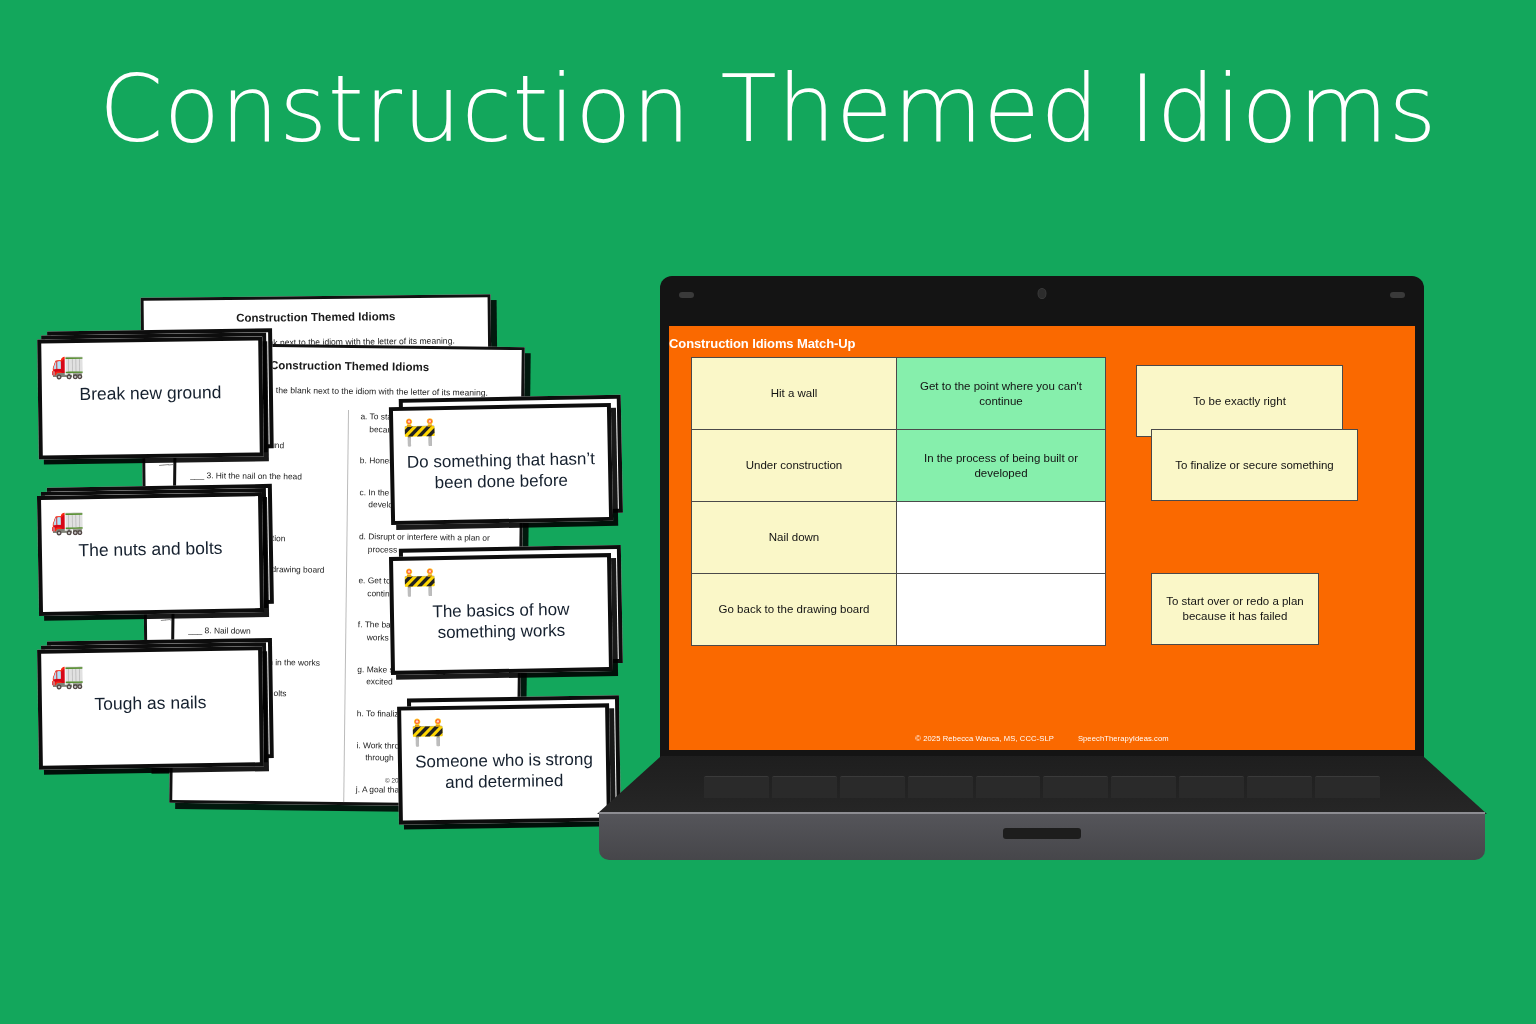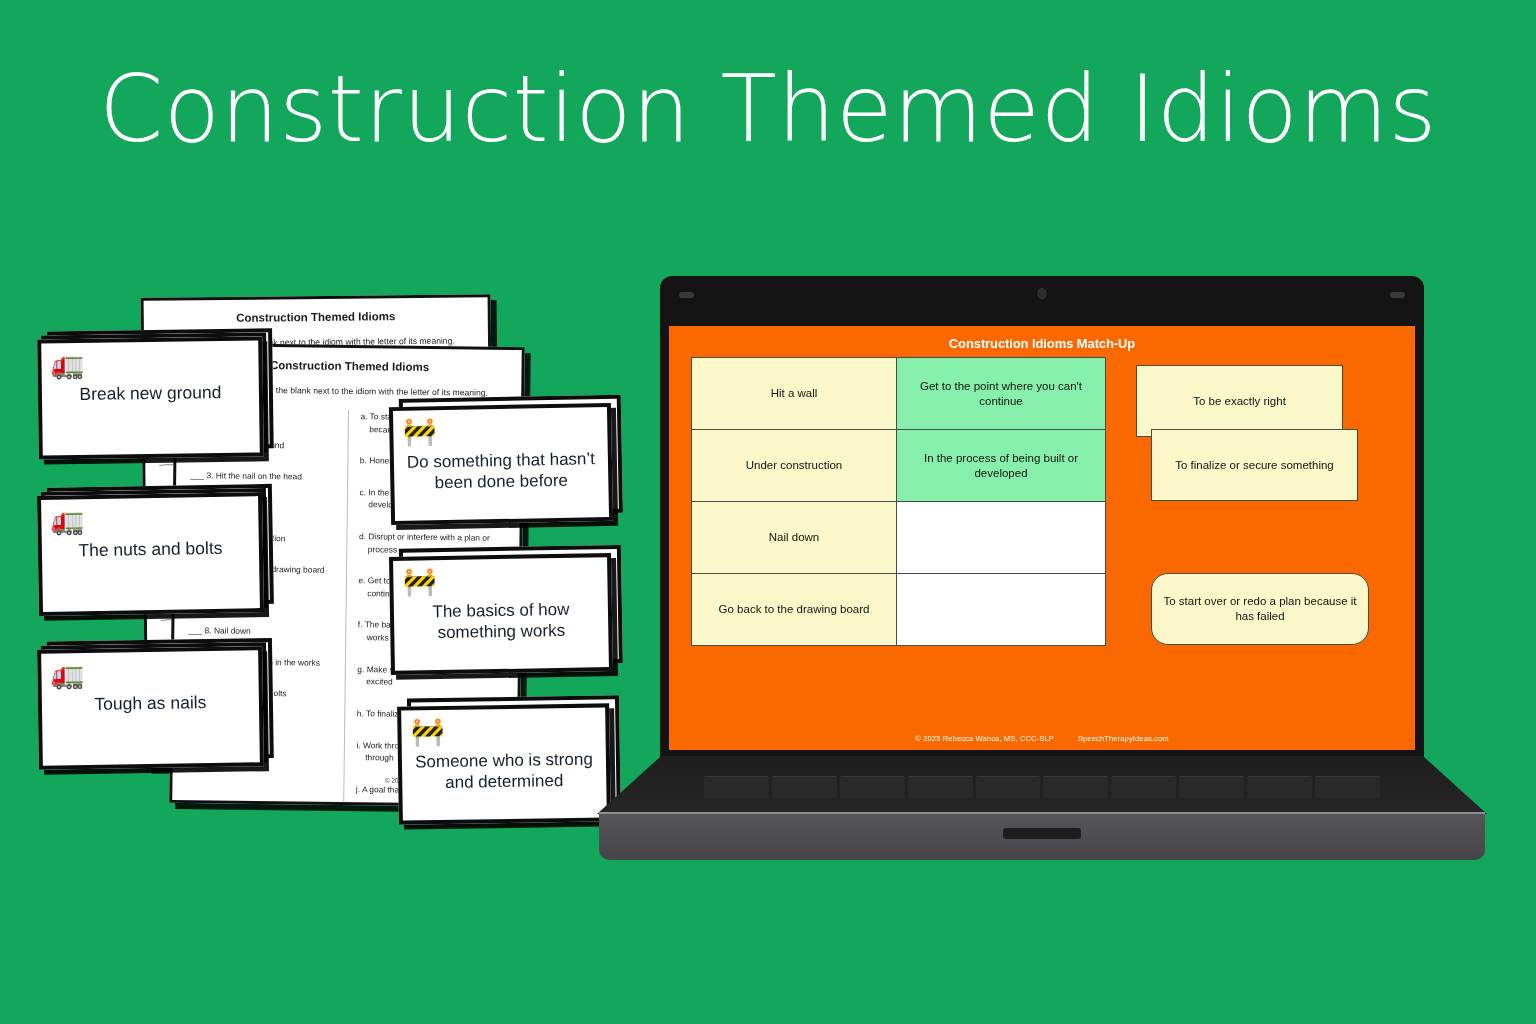--- a/index.html
+++ b/index.html
@@ -131,21 +131,21 @@
     border-radius: 3px; background: #3a3a3a;
   }
   .speaker.left { left: 19px; }
   .speaker.right { right: 19px; }
 
   .screen {
     position: absolute; left: 9px; top: 50px; width: 746px; height: 424px;
     background: #fa6900; overflow: hidden;
   }
   .screen-title {
-    text-align: center; color: #ffffff;
+    text-align: left; color: #ffffff;
     font-size: 13px; font-weight: bold;
     padding-top: 10px; letter-spacing: -0.1px;
   }
   .screen-body { display: flex; padding: 6px 22px 0 22px; gap: 30px; }
 
   table.matchup {
     border-collapse: collapse;
     table-layout: fixed;
     width: 415px;
   }
@@ -168,21 +168,21 @@
     position: absolute;
     background: #faf7c8;
     border: 1.6px solid #4a4a4a;
     display: flex; align-items: center; justify-content: center;
     text-align: center;
     font-size: 11.5px; color: #131313; line-height: 1.3;
     padding: 2px 8px;
   }
   #loose-1 { left: 0px;  top: 8px;   width: 207px; height: 72px; }
   #loose-2 { left: 15px; top: 72px;  width: 207px; height: 72px; }
-  #loose-3 { left: 15px; top: 216px; width: 218px; height: 72px; border-radius: 17px; }
+  #loose-3 { left: 15px; top: 216px; width: 168px; height: 72px; }
 
   .screen-credit {
     position: absolute; bottom: 7px; left: 0; width: 100%;
     text-align: center; color: #ffffff;
     font-size: 7.6px; letter-spacing: 0.1px;
   }
   .screen-credit .site { margin-left: 24px; }
 
   .base-top {
     position: absolute; left: 0; top: 480px; width: 890px; height: 58px;

